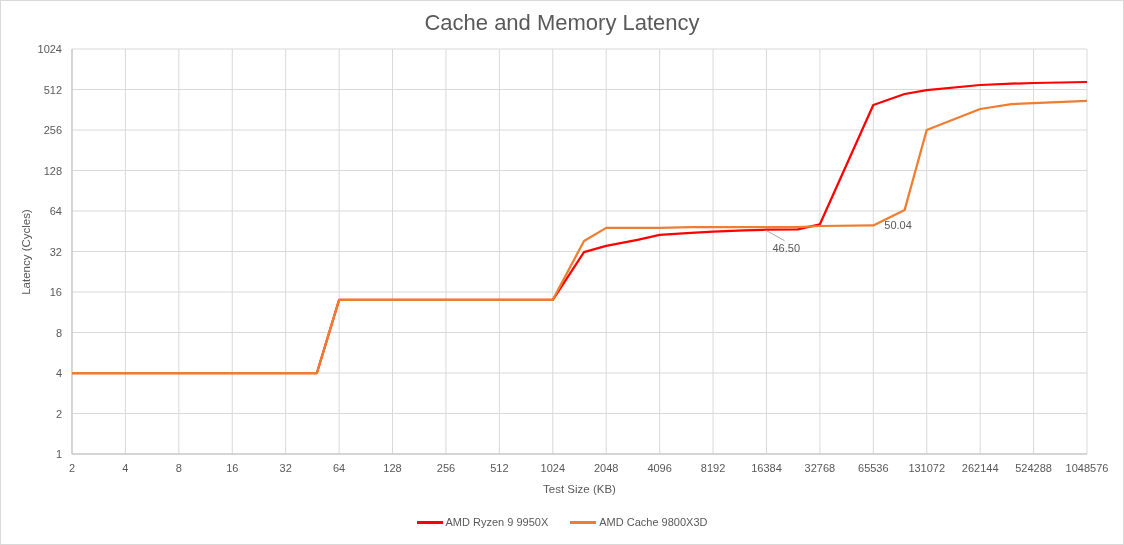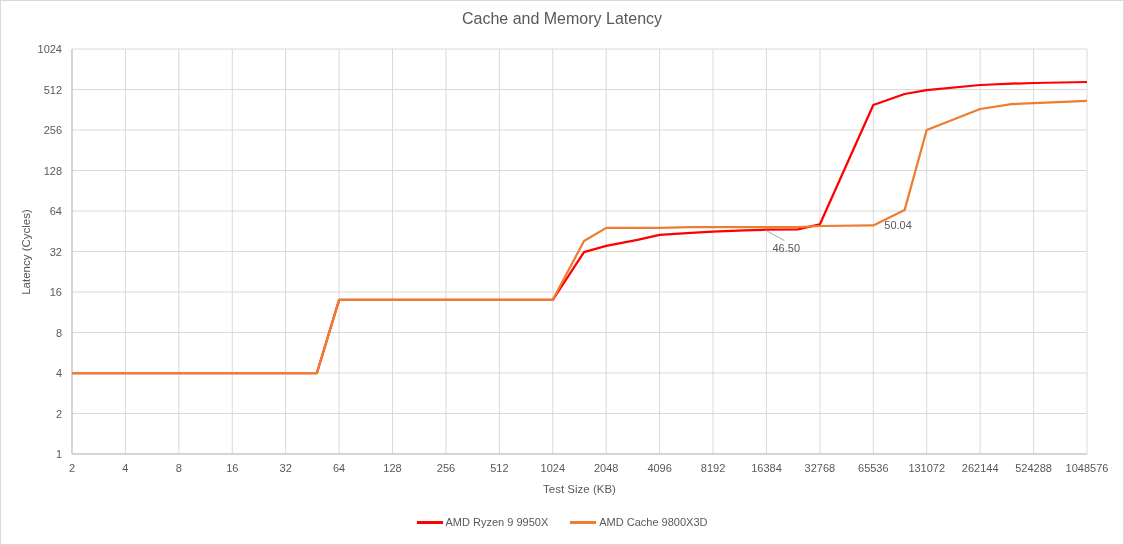--- a/index.html
+++ b/index.html
@@ -1,21 +1,21 @@
 <!DOCTYPE html>
 <html><head>
 <meta charset="utf-8">
 <style>
   html, body { margin: 0; padding: 0; background: #ffffff; }
   body { width: 1124px; height: 545px; overflow: hidden; position: relative;
          font-family: "Liberation Sans", "DejaVu Sans", sans-serif; color: #595959; }
   .frame { position: absolute; left: 0; top: 0; width: 1122px; height: 543px;
            border: 1px solid #d9d9d9; background: #fff; }
   .title { position: absolute; left: 0; width: 1124px; top: 10px; text-align: center;
-           font-size: 16px; color: #595959; }
+           font-size: 22px; color: #595959; }
   .ylabel { position: absolute; left: 20px; top: 252px; transform-origin: 0 0;
             transform: rotate(-90deg) translate(-50%, 0); font-size: 11.5px; color: #595959; white-space: nowrap; }
   .xlabel { position: absolute; left: 0; width: 1159px; top: 483px; text-align: center;
             font-size: 11.5px; color: #595959; }
   svg { position: absolute; left: 0; top: 0; }
   .tick { font-size: 11px; fill: #595959; font-family: "Liberation Sans", "DejaVu Sans", sans-serif; }
   .legend { position: absolute; top: 516px; left: 0; width: 1124px; display: flex; justify-content: center; gap: 22px; font-size: 11px; color: #595959; text-align: center; }
   .legend-item { display: flex; align-items: center; gap: 3px; }
   .legend-swatch { width: 26px; height: 3px; display: inline-block; }
 </style>

